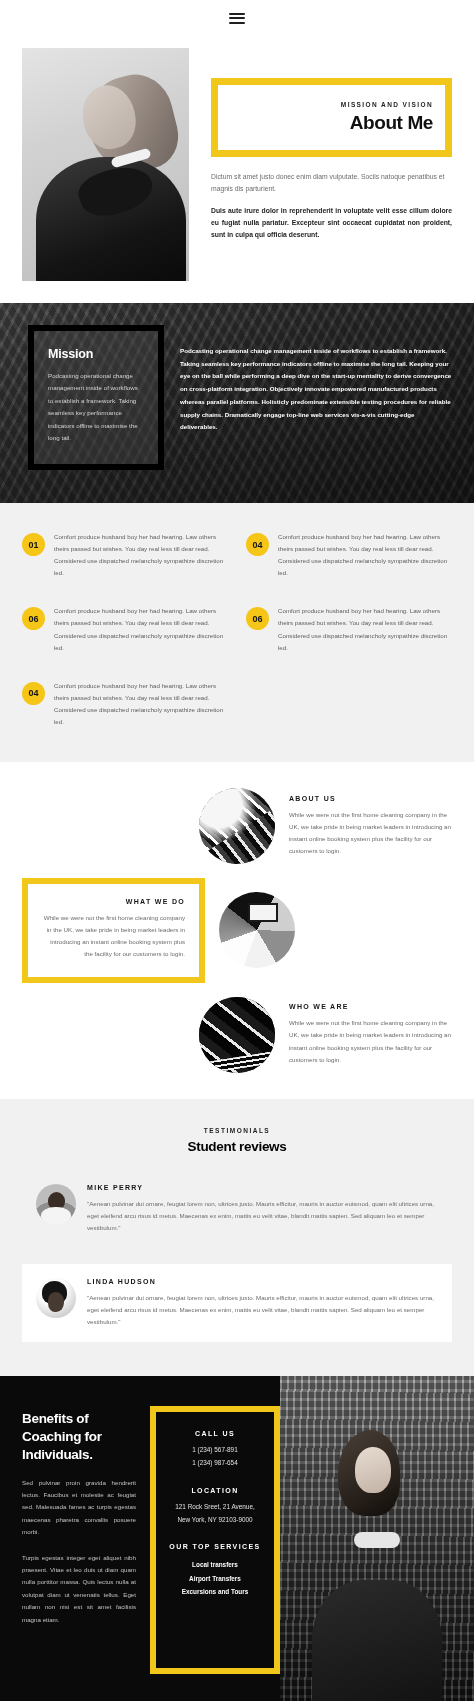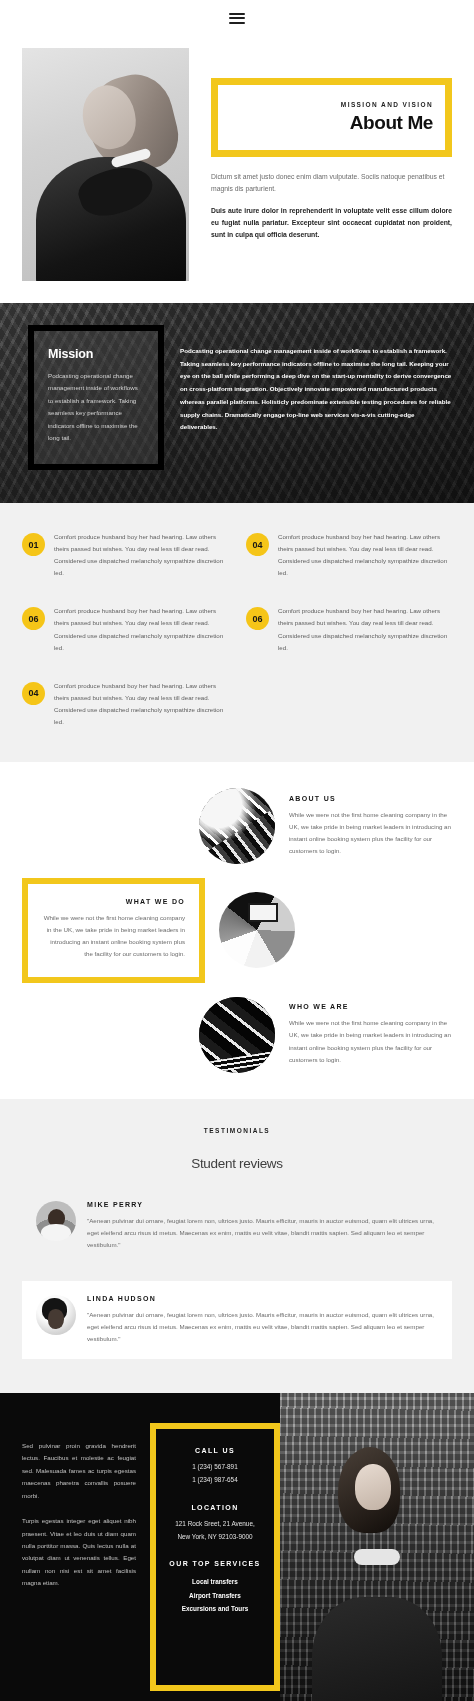--- a/index.html
+++ b/index.html
@@ -290,23 +290,23 @@
     text-align: center;
     font-size: 6.5px;
     letter-spacing: 1.5px;
     font-weight: 700;
     color: #1d1d1d;
     text-transform: uppercase;
   }
   .t-title {
     text-align: center;
     font-size: 13.5px;
-    font-weight: 400;
-    color: #404040;
-    margin-top: 22px;
+    font-weight: 700;
+    color: #000000;
+    margin-top: 5px;
     letter-spacing: -0.3px;
   }
   .t-card {
     display: flex;
     gap: 11px;
     padding: 14px 14px;
     margin-top: 16px;
     align-items: flex-start;
   }
   .t-card.filled { background: #ffffff; }
@@ -558,20 +558,21 @@
     <div class="t-avatar av-2"></div>
     <div class="t-body">
       <div class="t-name">LINDA HUDSON</div>
       <div class="t-quote">"Aenean pulvinar dui ornare, feugiat lorem non, ultrices justo. Mauris efficitur, mauris in auctor euismod, quam elit ultrices urna, eget eleifend arcu risus id metus. Maecenas ex enim, mattis eu velit vitae, blandit mattis sapien. Sed aliquam leo et semper vestibulum."</div>
     </div>
   </div>
 </section>
 
 <section class="footer-dark">
   <div class="fd-left">
+    <h2 class="fd-title">Benefits of Coaching for Individuals.</h2>
     <p class="fd-p">Sed pulvinar proin gravida hendrerit lectus. Faucibus et molestie ac feugiat sed. Malesuada fames ac turpis egestas maecenas pharetra convallis posuere morbi.</p>
     <p class="fd-p">Turpis egestas integer eget aliquet nibh praesent. Vitae et leo duis ut diam quam nulla porttitor massa. Quis lectus nulla at volutpat diam ut venenatis tellus. Eget nullam non nisi est sit amet facilisis magna etiam.</p>
   </div>
 
   <div class="fd-mid">
     <div class="contact-card">
       <div class="cc-head">CALL US</div>
       <div class="cc-line">1 (234) 567-891</div>
       <div class="cc-line" style="margin-top:1px">1 (234) 987-654</div>
 

